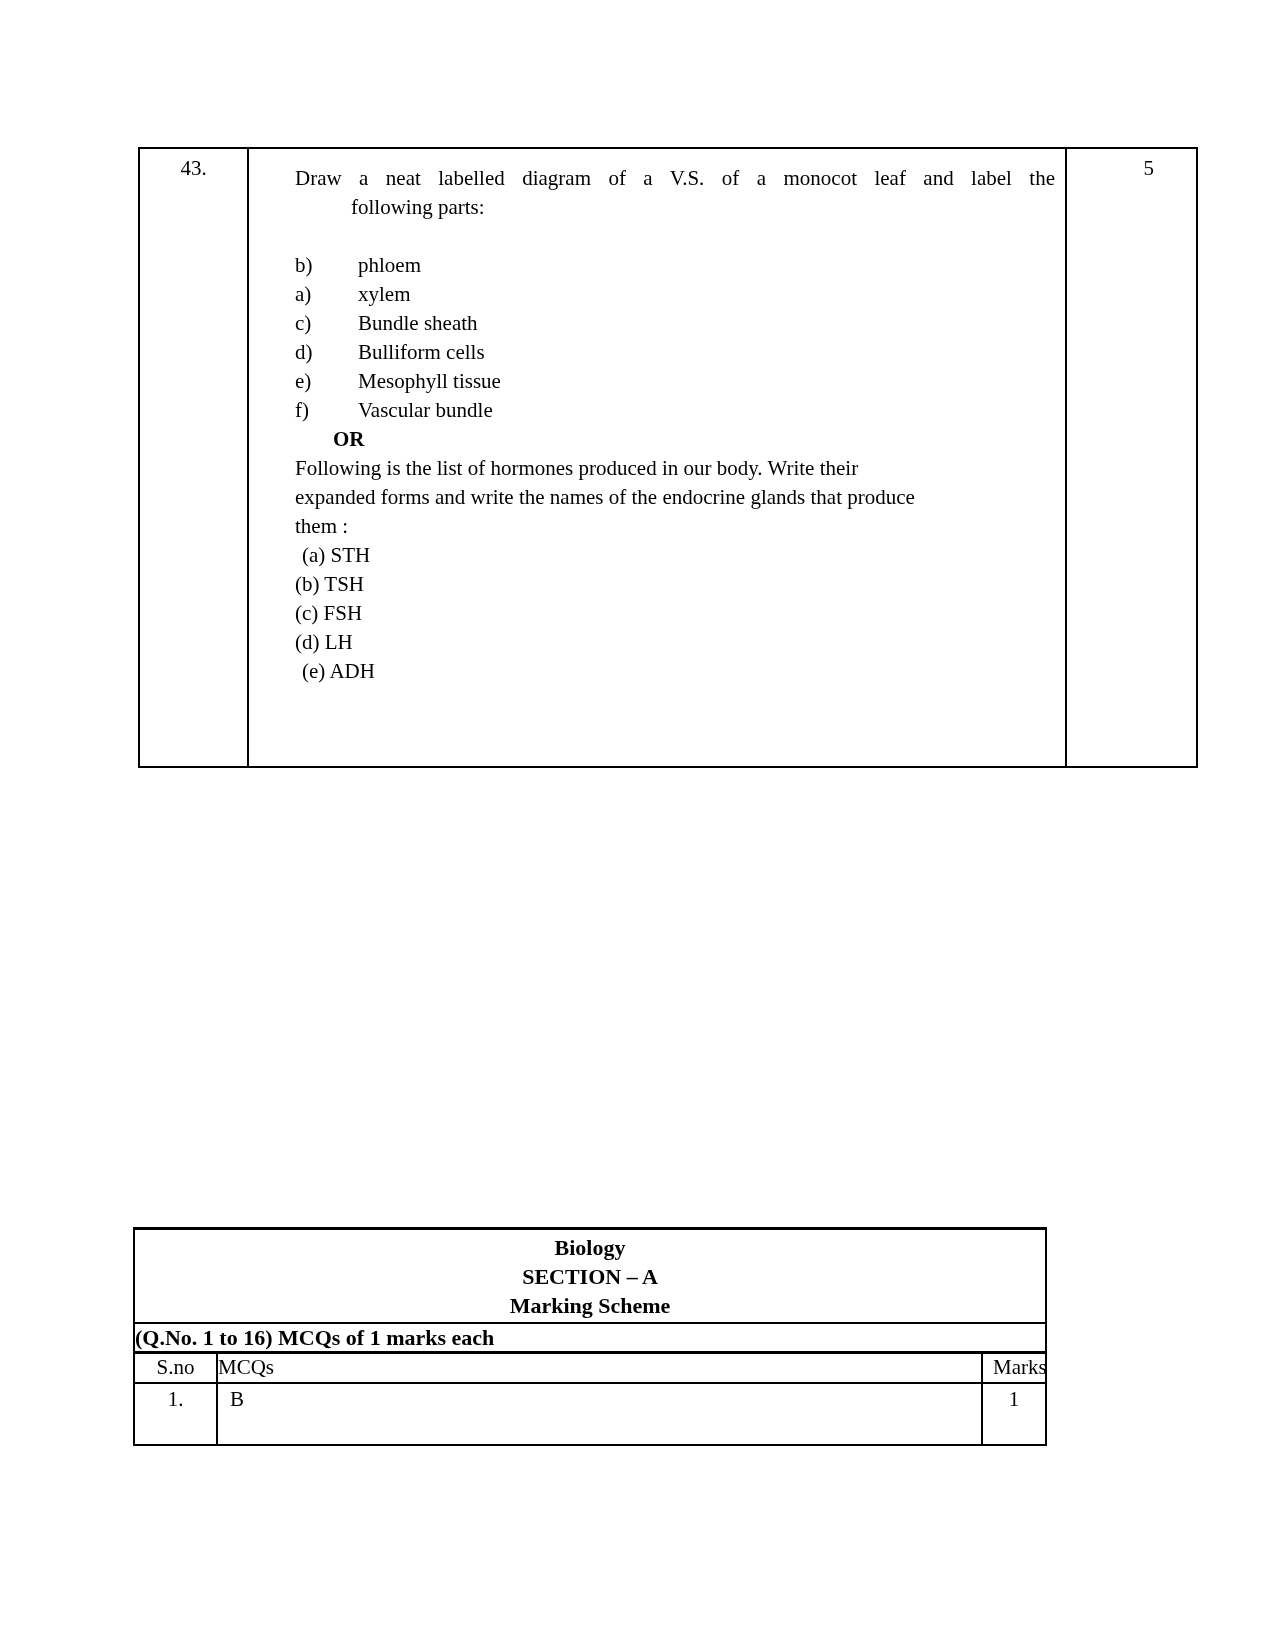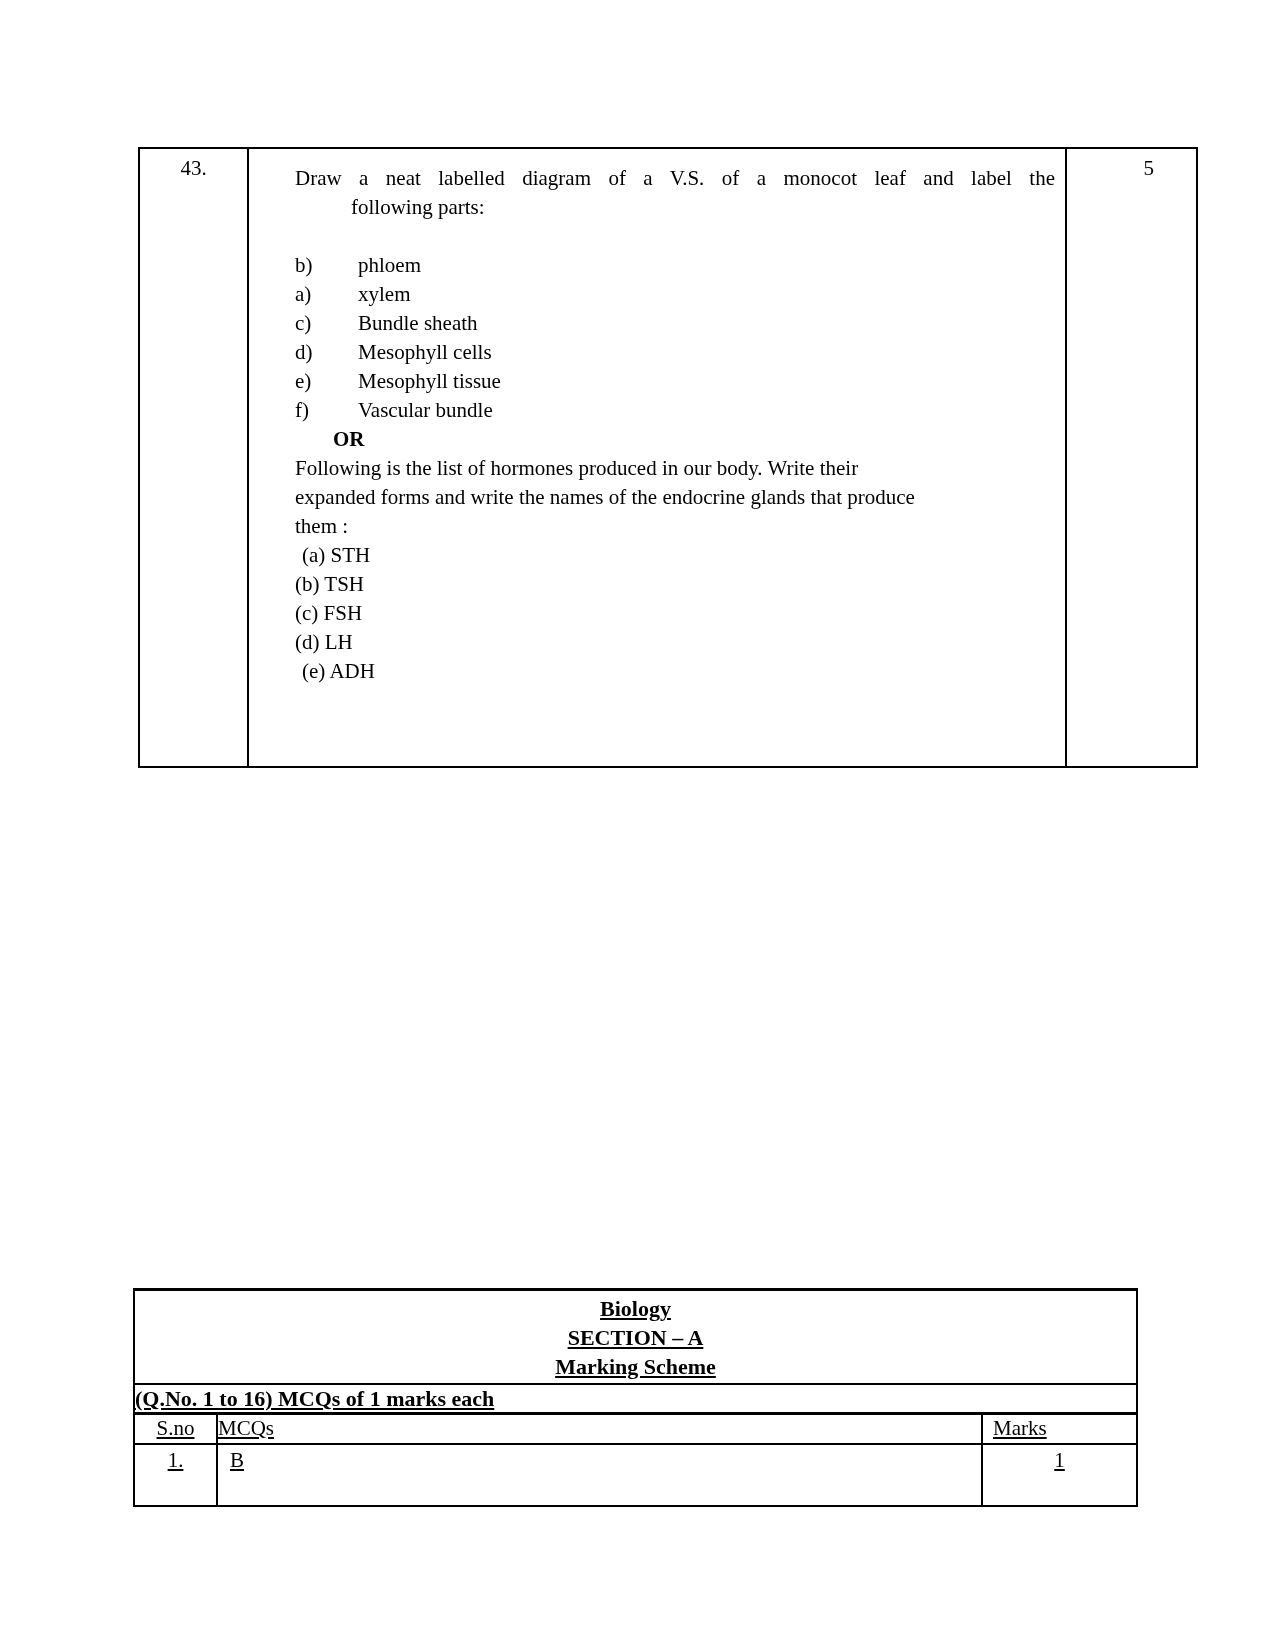--- a/index.html
+++ b/index.html
@@ -43,26 +43,25 @@
   }
   .para-line2 { padding-left:56px; }
   .parts { margin-top:29px; }
   .plabel { display:inline-block; width:63px; }
   .or-label { font-weight:bold; padding-left:38px; }
   .hormone { }
   .hormone.indent { padding-left:7px; }
 
   
   .mtable {
-    position:absolute; left:133px; top:1288px;
-    width:1005px;
+    position:absolute; left:133px; top:1227px;
+    width:914px;
     border:2px solid #000;
     border-top-width:3px;
     font-size:21px;
-    text-decoration:underline;
   }
   .m-title {
     text-align:center; font-weight:bold;
     font-size:22px; line-height:29px;
     padding-top:3px; padding-bottom:2px;
     border-bottom:2px solid #000;
   }
   .m-sub {
     text-align:left; font-weight:bold;
     font-size:22px; line-height:27px;
@@ -92,21 +91,21 @@
   <div class="qt-content">
     <div class="para">
       <div class="para-line1">Draw a neat labelled diagram of a V.S. of a monocot leaf and label the</div>
       <div class="para-line2">following parts:</div>
     </div>
 
     <div class="parts">
       <div class="part"><span class="plabel">b)</span><span>phloem</span></div>
       <div class="part"><span class="plabel">a)</span><span>xylem</span></div>
       <div class="part"><span class="plabel">c)</span><span>Bundle sheath</span></div>
-      <div class="part"><span class="plabel">d)</span><span>Mesophyll cells</span></div>
+      <div class="part"><span class="plabel">d)</span><span>Bulliform cells</span></div>
       <div class="part"><span class="plabel">e)</span><span>Mesophyll tissue</span></div>
       <div class="part"><span class="plabel">f)</span><span>Vascular bundle</span></div>
     </div>
 
     <div class="or-label">OR</div>
 
     <div class="alt">
       <div>Following is the list of hormones produced in our body. Write their</div>
       <div>expanded forms and write the names of the endocrine glands that produce</div>
       <div>them :</div>

